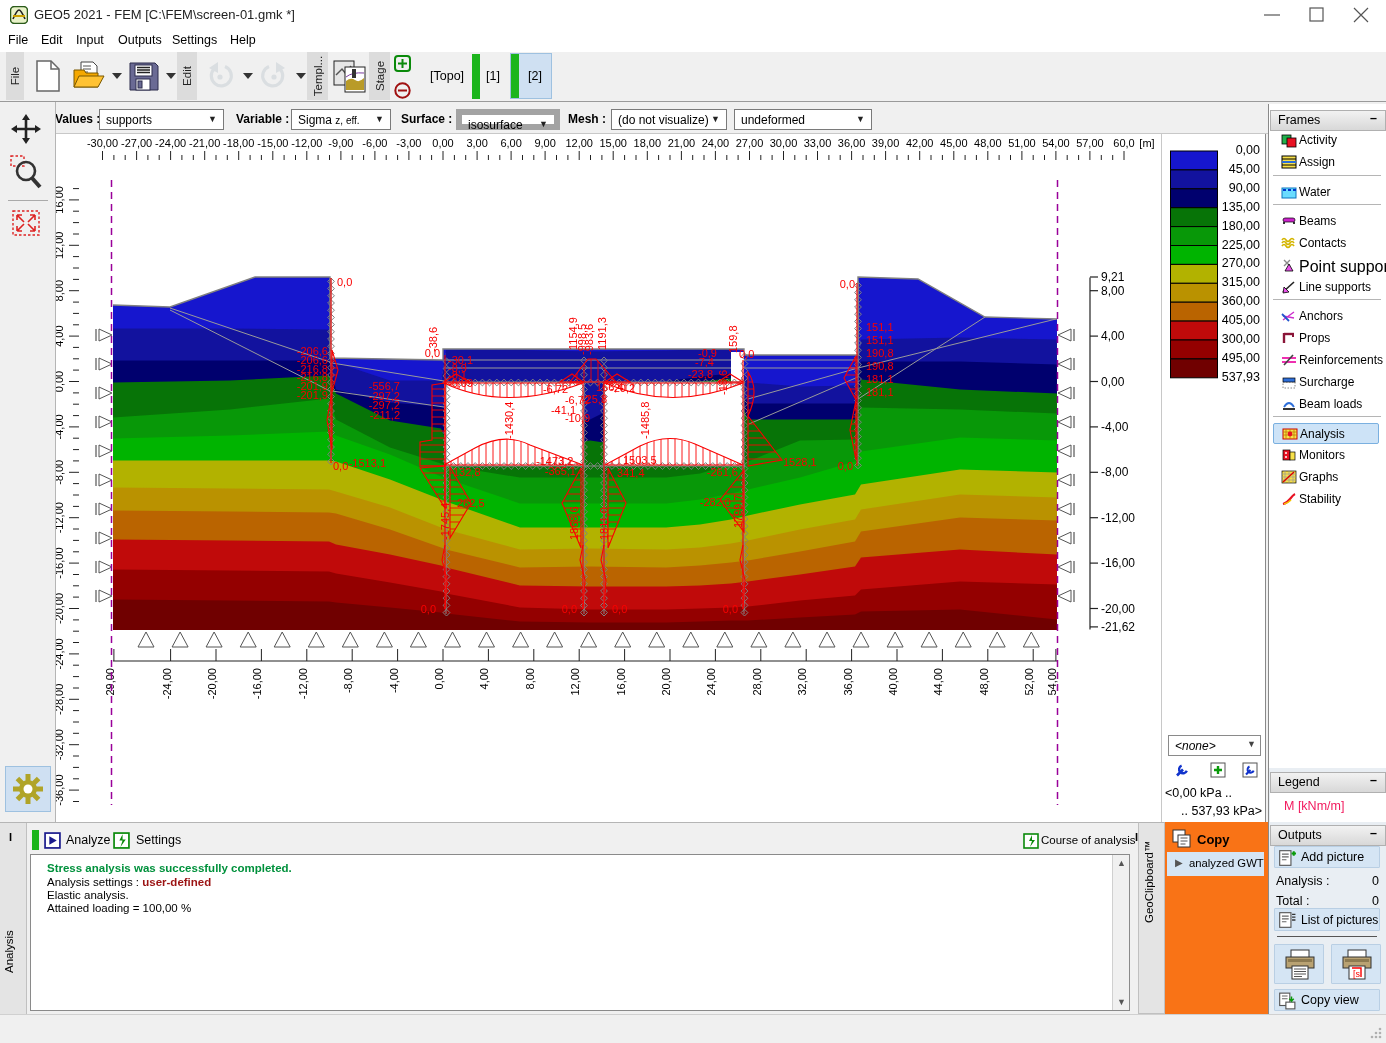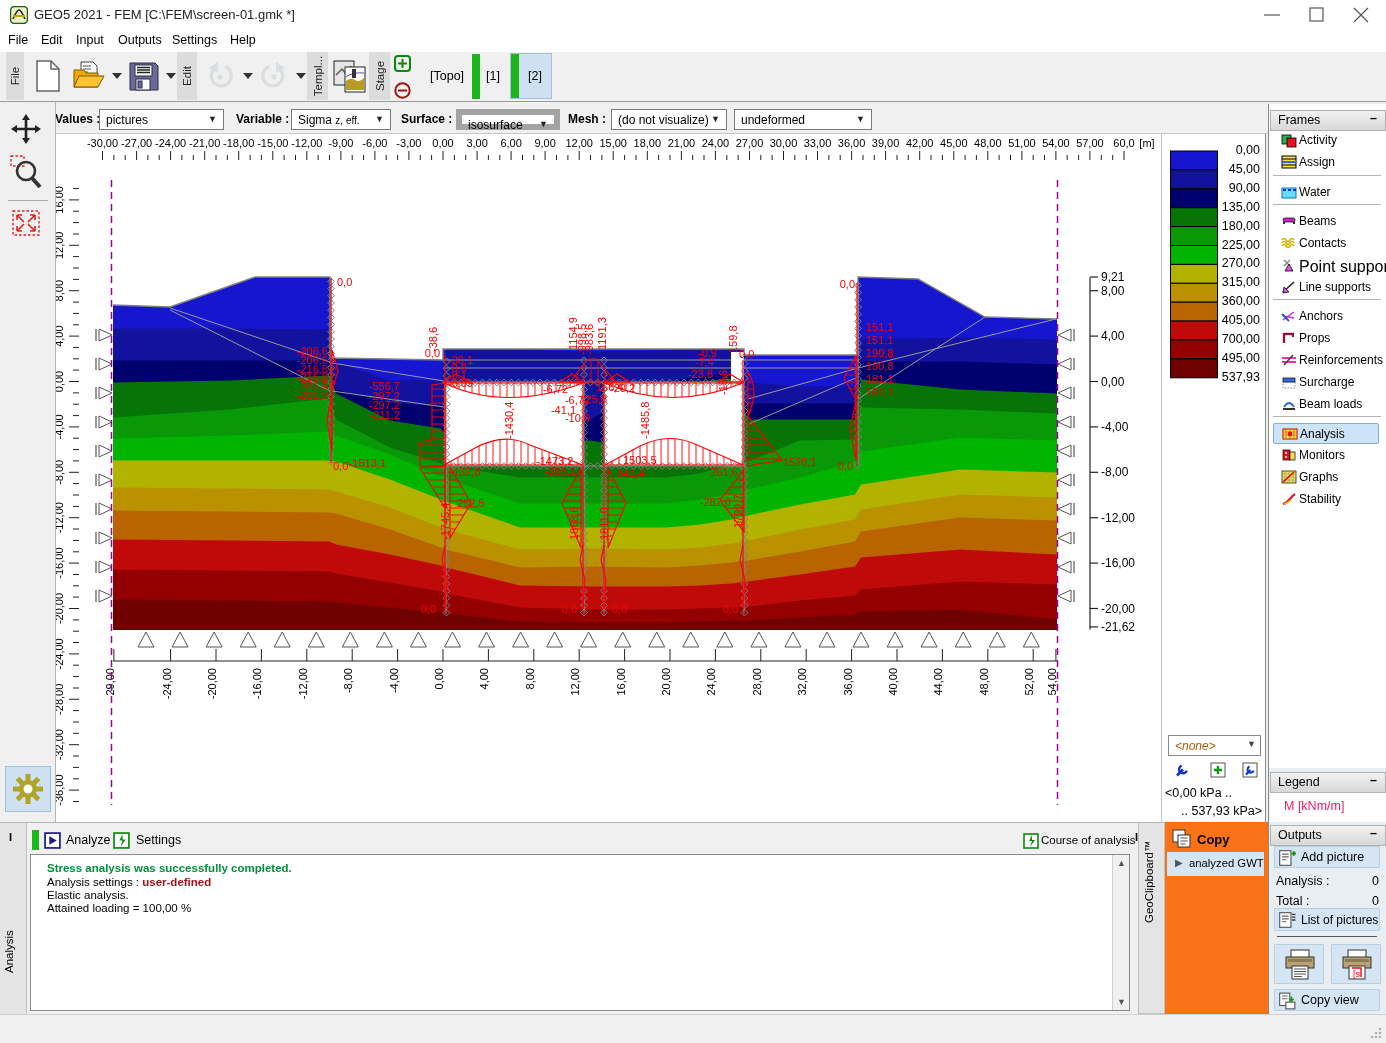--- a/index.html
+++ b/index.html
@@ -98,21 +98,21 @@
 <div style="position:absolute;left:472px;top:54px;width:8px;height:45px;background:#1cb51c"></div>
 <div style="position:absolute;left:486px;top:69px;font-size:12.5px">[1]</div>
 <div style="position:absolute;left:510px;top:53px;width:42px;height:46px;background:#cfe0f2;border:1px solid #9ec1e0">
 <div style="position:absolute;left:0px;top:0px;width:8px;height:44px;background:#1cb51c"></div>
 <span style="position:absolute;left:17px;top:15px;font-size:12.5px">[2]</span>
   </div>
 
 <div style="position:absolute;left:0;top:102px;width:1268px;height:32px;background:#f0f0f0;border-bottom:1px solid #c8c8c8">
 <span style="position:absolute;left:55px;top:10px;font-size:12px;font-weight:bold">Values :</span>
 <div style="position:absolute;left:99px;top:7px;width:125px;height:21px;background:#fff;border:1px solid #7a7a7a">
-      <span style="position:absolute;left:6px;top:3px;font-size:12px;white-space:nowrap">pictures</span>
+      <span style="position:absolute;left:6px;top:3px;font-size:12px;white-space:nowrap">supports</span>
       <span style="position:absolute;right:6px;top:4px;font-size:9px;color:#222">▼</span>
     </div>
 <span style="position:absolute;left:236px;top:10px;font-size:12px;font-weight:bold">Variable :</span>
 <div style="position:absolute;left:291px;top:7px;width:100px;height:21px;background:#fff;border:1px solid #7a7a7a">
       <span style="position:absolute;left:6px;top:3px;font-size:12px;white-space:nowrap">Sigma <span style="font-size:10px">z, eff.</span></span>
       <span style="position:absolute;right:6px;top:4px;font-size:9px;color:#222">▼</span>
     </div>
 <span style="position:absolute;left:401px;top:10px;font-size:12px;font-weight:bold">Surface :</span>
 <div style="position:absolute;left:456px;top:7px;width:104px;height:21px;background:#fff;border:6px solid #a3a3a3">
       <span style="position:absolute;left:6px;top:3px;font-size:12px;white-space:nowrap">isosurface</span>
@@ -874,21 +874,21 @@
 <text x="1045" y="387.7" font-size="12" fill="#000">-12,00</text>
 <line x1="1034" y1="429.1" x2="1042" y2="429.1" stroke="#222" stroke-width="1.2"></line>
 <text x="1045" y="433.1" font-size="12" fill="#000">-16,00</text>
 <line x1="1034" y1="474.5" x2="1042" y2="474.5" stroke="#222" stroke-width="1.2"></line>
 <text x="1045" y="478.5" font-size="12" fill="#000">-20,00</text>
 <line x1="1034" y1="492.9" x2="1042" y2="492.9" stroke="#222" stroke-width="1.2"></line>
 <text x="1045" y="496.9" font-size="12" fill="#000">-21,62</text>
 </svg>
 <div style="position:absolute;left:1161px;top:134px;width:105px;height:688px;background:#fff;border-left:1px solid #c8c8c8;border-right:1px solid #898989">
 <div style="position:absolute;left:6px;top:601px;width:93px;height:21px;background:#fff;border:1px solid #8a8a8a">
-<span style="position:absolute;left:6px;top:3px;font-size:12px;font-style:italic;color:#a16207">&lt;none&gt;</span>
+<span style="position:absolute;left:6px;top:3px;font-size:12px;font-style:italic;color:#000000">&lt;none&gt;</span>
 <span style="position:absolute;right:4px;top:3px;font-size:9px;color:#444">▼</span>
     </div>
 <div style="position:absolute;left:12px;top:628px"><svg width="16" height="16" viewBox="0 0 16 16">
         <path d="M3,13.5 L9,7.5" stroke="#1133cc" stroke-width="2.6" fill="none"></path>
         <path d="M7.6,3.6 a4,4 0 1 0 5.2,5.2" stroke="#1133cc" stroke-width="2.4" fill="none"></path>
       </svg></div>
 <div style="position:absolute;left:48px;top:628px"><svg width="16" height="16" viewBox="0 0 16 16">
         <rect x="1" y="1" width="14" height="14" fill="#fff" stroke="#555"></rect>
         <path d="M8,4 v8 M4,8 h8" stroke="#0a9a0a" stroke-width="2.4"></path>
       </svg></div>
@@ -919,21 +919,21 @@
       <div style="position:absolute;right:0;top:9.0px;font-size:12.5px">0,00</div>
       <div style="position:absolute;right:0;top:27.9px;font-size:12.5px">45,00</div>
       <div style="position:absolute;right:0;top:46.8px;font-size:12.5px">90,00</div>
       <div style="position:absolute;right:0;top:65.7px;font-size:12.5px">135,00</div>
       <div style="position:absolute;right:0;top:84.6px;font-size:12.5px">180,00</div>
       <div style="position:absolute;right:0;top:103.5px;font-size:12.5px">225,00</div>
       <div style="position:absolute;right:0;top:122.4px;font-size:12.5px">270,00</div>
       <div style="position:absolute;right:0;top:141.3px;font-size:12.5px">315,00</div>
       <div style="position:absolute;right:0;top:160.2px;font-size:12.5px">360,00</div>
       <div style="position:absolute;right:0;top:179.1px;font-size:12.5px">405,00</div>
-      <div style="position:absolute;right:0;top:198.0px;font-size:12.5px">700,00</div>
+      <div style="position:absolute;right:0;top:198.0px;font-size:12.5px">300,00</div>
       <div style="position:absolute;right:0;top:216.9px;font-size:12.5px">495,00</div>
       <div style="position:absolute;right:0;top:235.8px;font-size:12.5px">537,93</div>
     </div>
 </div>
 <div style="position:absolute;left:0;top:102px;width:56px;height:912px;background:#f0f0f0;border-right:1px solid #b5b5b5">
 <div style="position:absolute;left:9px;top:10px"><svg width="34" height="34" viewBox="0 0 34 34">
 <path d="M17,2 L13,8 h8 z M17,32 L13,26 h8 z M2,17 L8,13 v8 z M32,17 L26,13 v8 z" fill="#222"></path>
 <path d="M17,6 v22 M6,17 h22" stroke="#222" stroke-width="2.6"></path>
       </svg></div>
 <div style="position:absolute;left:9px;top:52px"><svg width="34" height="36" viewBox="0 0 34 36">

